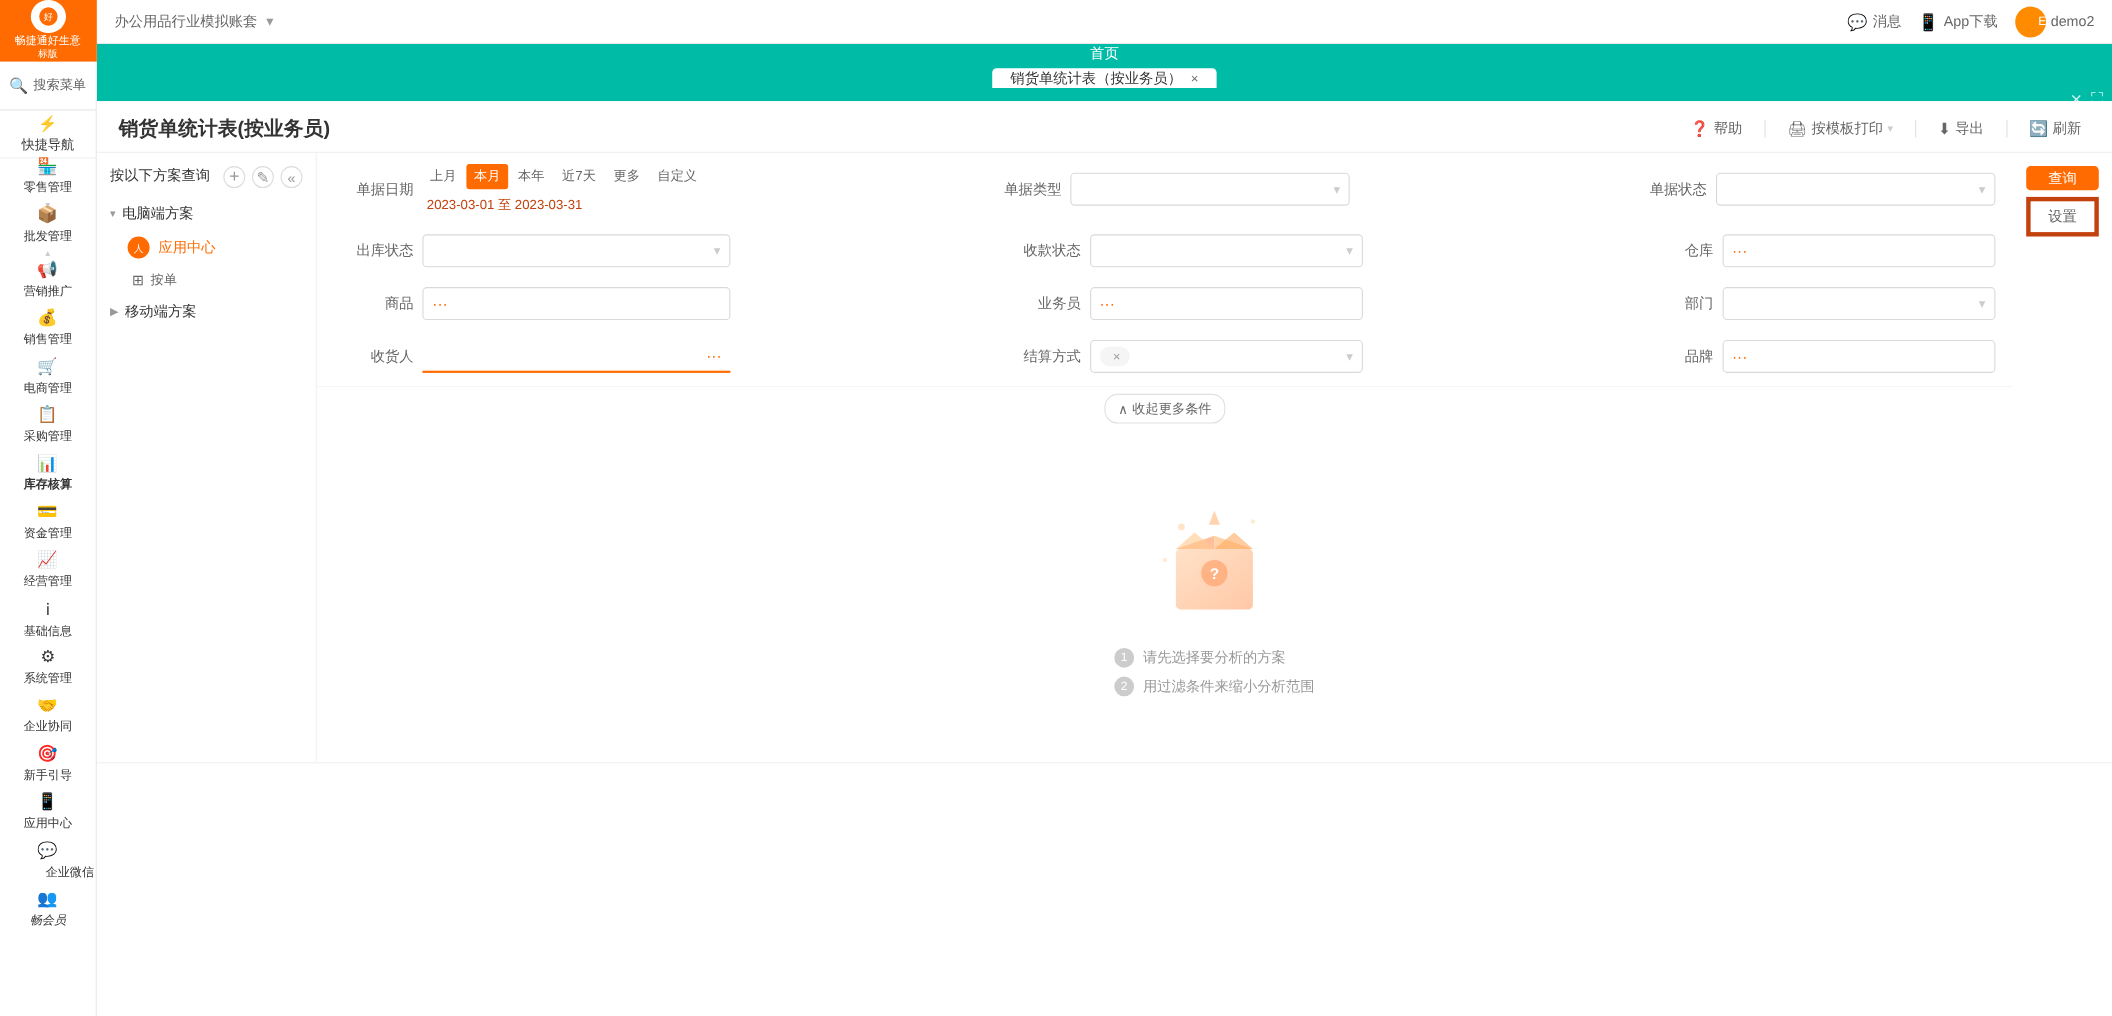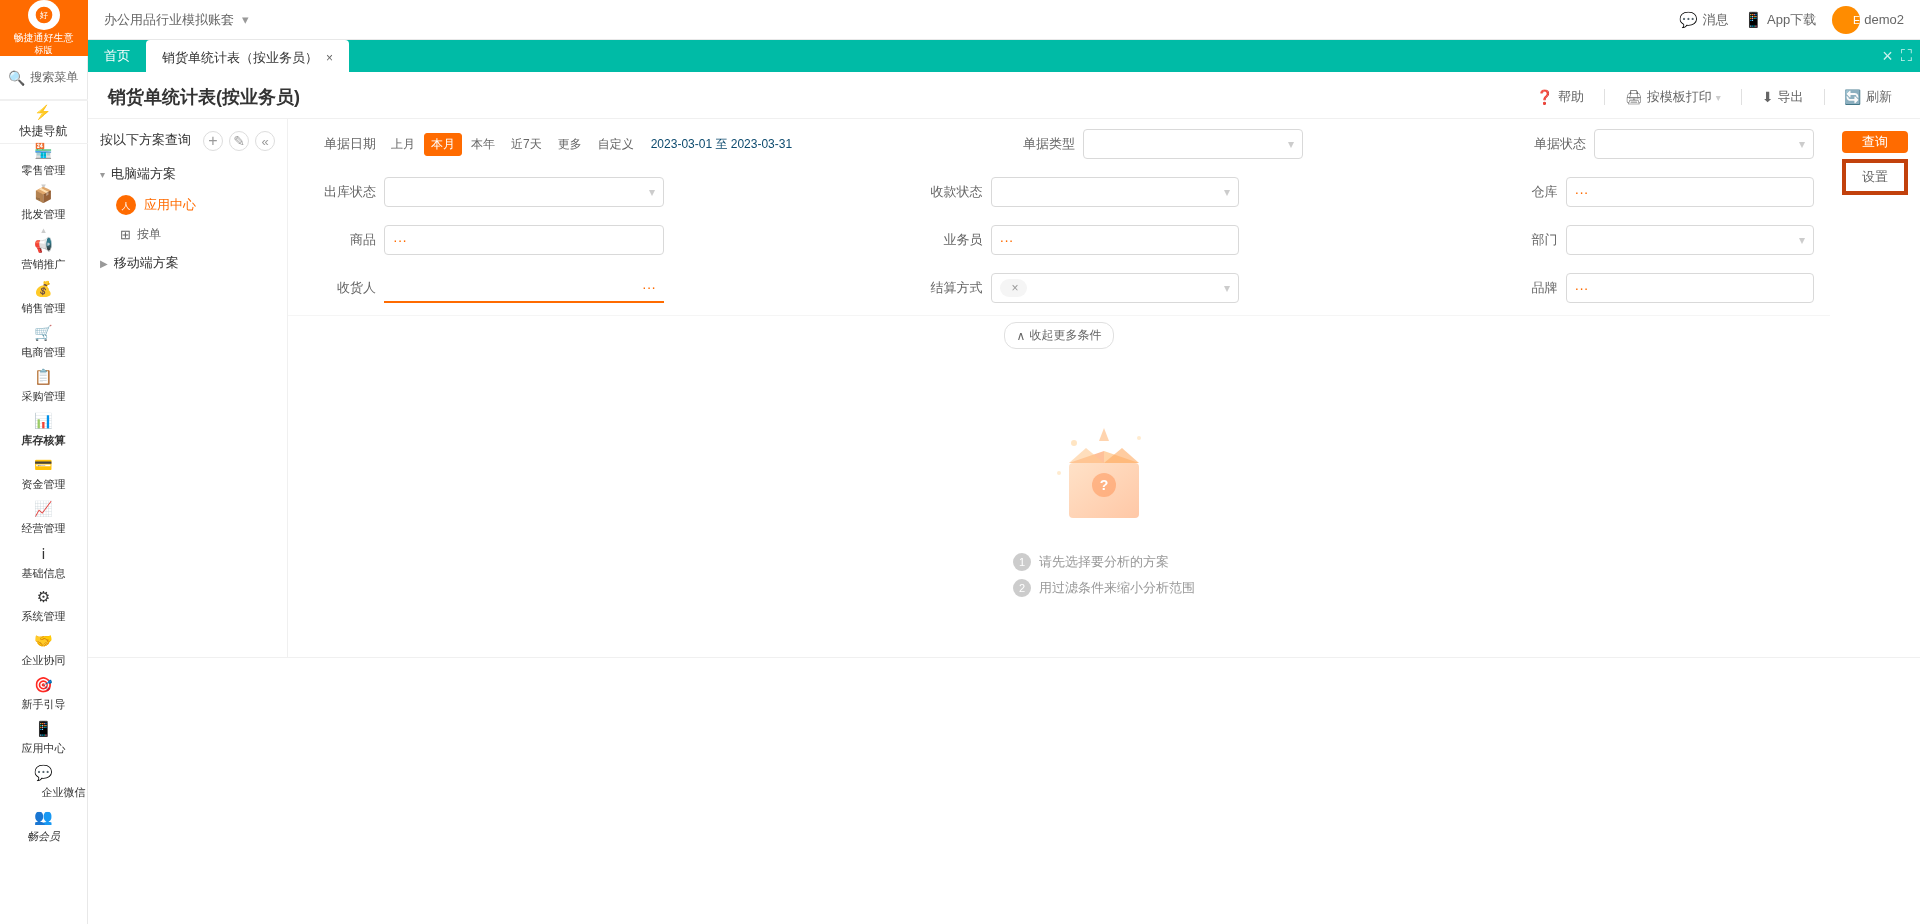--- a/index.html
+++ b/index.html
@@ -18,21 +18,21 @@
     .main { flex: 1; display: flex; flex-direction: column; overflow: hidden; }
 
     
     .top-header { height: 40px; background: #fff; border-bottom: 1px solid #e8e8e8; display: flex; align-items: center; justify-content: space-between; padding: 0 16px; }
     .top-header-left { display: flex; align-items: center; gap: 8px; color: #666; font-size: 13px; }
     .top-header-right { display: flex; align-items: center; gap: 16px; color: #666; font-size: 13px; }
     .top-header-right .header-btn { display: flex; align-items: center; gap: 4px; cursor: pointer; }
     .top-header-right .avatar { width: 28px; height: 28px; border-radius: 50%; background: #ff8c00; display: flex; align-items: center; justify-content: center; color: #fff; font-size: 12px; overflow: hidden; }
 
     
-    .tab-bar { height: 32px; background: #00bba6; display: flex; align-items: center; padding: 0 0; }
+    .tab-bar { height: 52px; background: #00bba6; display: flex; align-items: center; padding: 0 0; flex-direction: column; }
     .tab-item { height: 40px; display: flex; align-items: center; padding: 0 16px; cursor: pointer; color: rgba(255,255,255,0.85); font-size: 13px; gap: 8px; }
     .tab-item.home { background: transparent; color: #fff; font-weight: 500; }
     .tab-item.active { background: #fff; color: #333; border-radius: 4px 4px 0 0; margin-top: 4px; height: 36px; }
     .tab-item .tab-close { color: #999; cursor: pointer; font-size: 12px; }
     .tab-item.active .tab-close { color: #666; }
     .tab-maximize { margin-left: auto; margin-right: 8px; color: rgba(255,255,255,0.8); cursor: pointer; font-size: 16px; display: flex; align-items: center; gap: 8px; }
 
     
     .content { flex: 1; background: #f0f2f5; overflow: auto; display: flex; flex-direction: column; }
 
@@ -51,25 +51,25 @@
     .scheme-group { }
     .scheme-group-title { display: flex; align-items: center; gap: 6px; padding: 6px 12px; font-size: 13px; color: #333; cursor: pointer; }
     .scheme-item { display: flex; align-items: center; gap: 8px; padding: 6px 12px 6px 28px; font-size: 13px; color: #333; cursor: pointer; }
     .scheme-item.active { color: #ff6b00; }
     .scheme-item .item-icon { width: 20px; height: 20px; border-radius: 50%; background: #ff6b00; display: flex; align-items: center; justify-content: center; color: #fff; font-size: 10px; }
     .scheme-subitem { display: flex; align-items: center; gap: 6px; padding: 5px 12px 5px 32px; font-size: 12px; color: #666; cursor: pointer; }
     .scheme-group2 .scheme-group-title { }
     .filter-row { display: flex; align-items: center; margin-bottom: 12px; gap: 8px; }
     .filter-label { width: 72px; text-align: right; color: #666; font-size: 13px; flex-shrink: 0; }
     .filter-select-wrap { flex: 1; display: flex; align-items: center; border: 1px solid #d9d9d9; border-radius: 4px; height: 30px; padding: 0 8px; justify-content: space-between; cursor: pointer; }
-    .filter-date-area { display: flex; align-items: center; gap: 6px; }
+    .filter-date-area { display: flex; align-items: flex-start; gap: 6px; flex-direction: column; }
     .date-btns { display: flex; gap: 2px; }
     .date-btn { padding: 2px 6px; border-radius: 3px; font-size: 12px; cursor: pointer; color: #666; border: 1px solid transparent; }
     .date-btn.active { background: #ff6b00; color: #fff; border-color: #ff6b00; }
-    .date-range { font-size: 12px; color: #0c4a6e; margin-left: 4px; }
+    .date-range { font-size: 12px; color: #c2410c; margin-left: 4px; }
     .clear-tag { display: flex; align-items: center; gap: 4px; background: #f5f5f5; border-radius: 10px; padding: 2px 8px; font-size: 12px; color: #666; }
     .clear-tag .x { cursor: pointer; color: #999; }
 
     
     .collapse-bar { display: flex; align-items: center; justify-content: center; padding: 6px 0 4px; border-top: 1px solid #f5f5f5; }
     .collapse-btn { display: flex; align-items: center; gap: 4px; color: #666; font-size: 12px; cursor: pointer; padding: 4px 12px; border: 1px solid #e0e0e0; border-radius: 12px; }
 
     
     .empty-state { flex: 1; display: flex; flex-direction: column; align-items: center; justify-content: center; padding: 60px 0; }
     .empty-icon { width: 120px; height: 120px; margin-bottom: 20px; }

